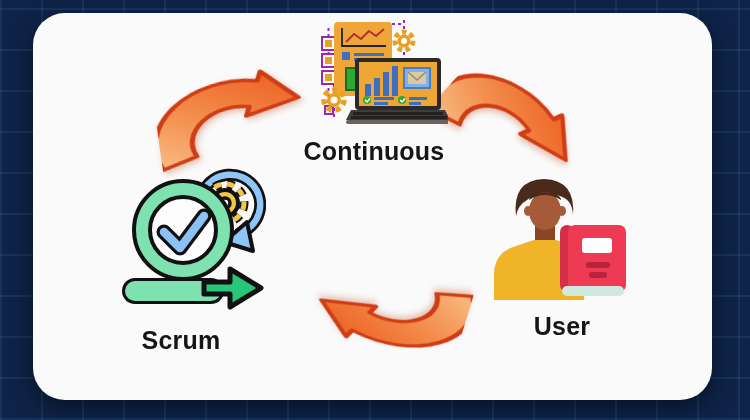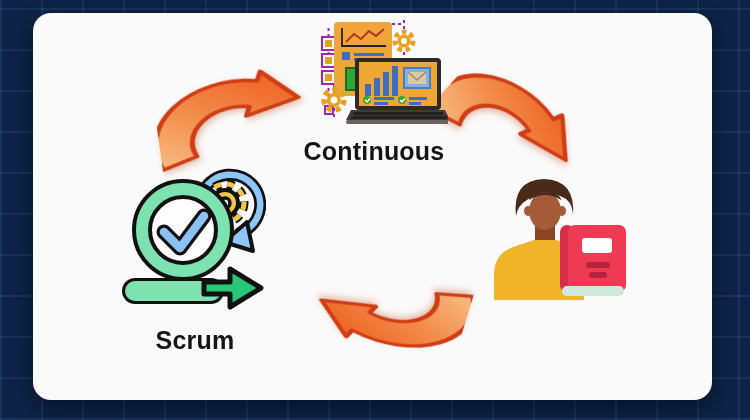--- a/index.html
+++ b/index.html
@@ -6,37 +6,37 @@
   body{
     width:750px;height:420px;overflow:hidden;
     font-family:"Liberation Sans","DejaVu Sans",sans-serif;
     background-color:#0e2347;
     background-image:
       repeating-linear-gradient(0deg, rgba(92,150,214,0.13) 0 2px, transparent 2px 41px),
       repeating-linear-gradient(90deg, rgba(92,150,214,0.13) 0 2px, transparent 2px 41px);
   }
   .card{
     position:absolute;left:33px;top:13px;width:679px;height:387px;
-    background:#fafafa;border-radius:18px;
+    background:#fafafa;border-radius:32px;
     box-shadow:0 8px 22px rgba(0,0,0,0.45);
   }
   .abs{position:absolute;}
   .node-label{
     position:absolute;text-align:center;
     color:#151515;font-weight:bold;font-size:25px;line-height:35px;
     letter-spacing:0.2px;
   }
   .node-label span{display:block;}
   .arrow{position:absolute;filter:drop-shadow(2px 3px 3px rgba(190,80,30,0.35));}
   .arrow-1{left:122px;top:40px;transform:rotate(-8deg);}
   .arrow-2{left:412px;top:48px;transform:rotate(42deg);}
   .arrow-3{left:282px;top:256px;transform:rotate(197deg);}
   .lbl-ci{left:231px;top:120px;width:220px;line-height:36px;}
   .lbl-user{left:439px;top:296px;width:180px;line-height:34px;}
-  .lbl-scrum{left:52px;top:310px;width:220px;}
+  .lbl-scrum{left:38px;top:310px;width:220px;}
   svg{display:block;}
 </style>
 </head>
 <body>
 
 <svg width="0" height="0" style="position:absolute" aria-hidden="true">
   <defs>
     <linearGradient id="arrowGrad" x1="0" y1="1" x2="0.85" y2="0">
       <stop offset="0" stop-color="#f9bd85"></stop>
       <stop offset="0.5" stop-color="#f28b4a"></stop>
@@ -157,18 +157,19 @@
       <rect x="2" y="116" width="102" height="26" rx="13" fill="#111"></rect>
       <rect x="5" y="119" width="96" height="20" rx="10" fill="#7ee2b0"></rect>
       <path d="M84 120 H110 V107 L141 126 L110 145 V132 H84 Z" fill="#27c678" stroke="#111" stroke-width="5" stroke-linejoin="round"></path>
     </g>
   </svg>
 
   <div class="node-label lbl-ci">
     <span>Continuous</span>
   </div>
   <div class="node-label lbl-user">
+    <span>User</span>
   </div>
   <div class="node-label lbl-scrum">
     <span>Scrum</span>
   </div>
 
 </div>
 
 </body></html>

